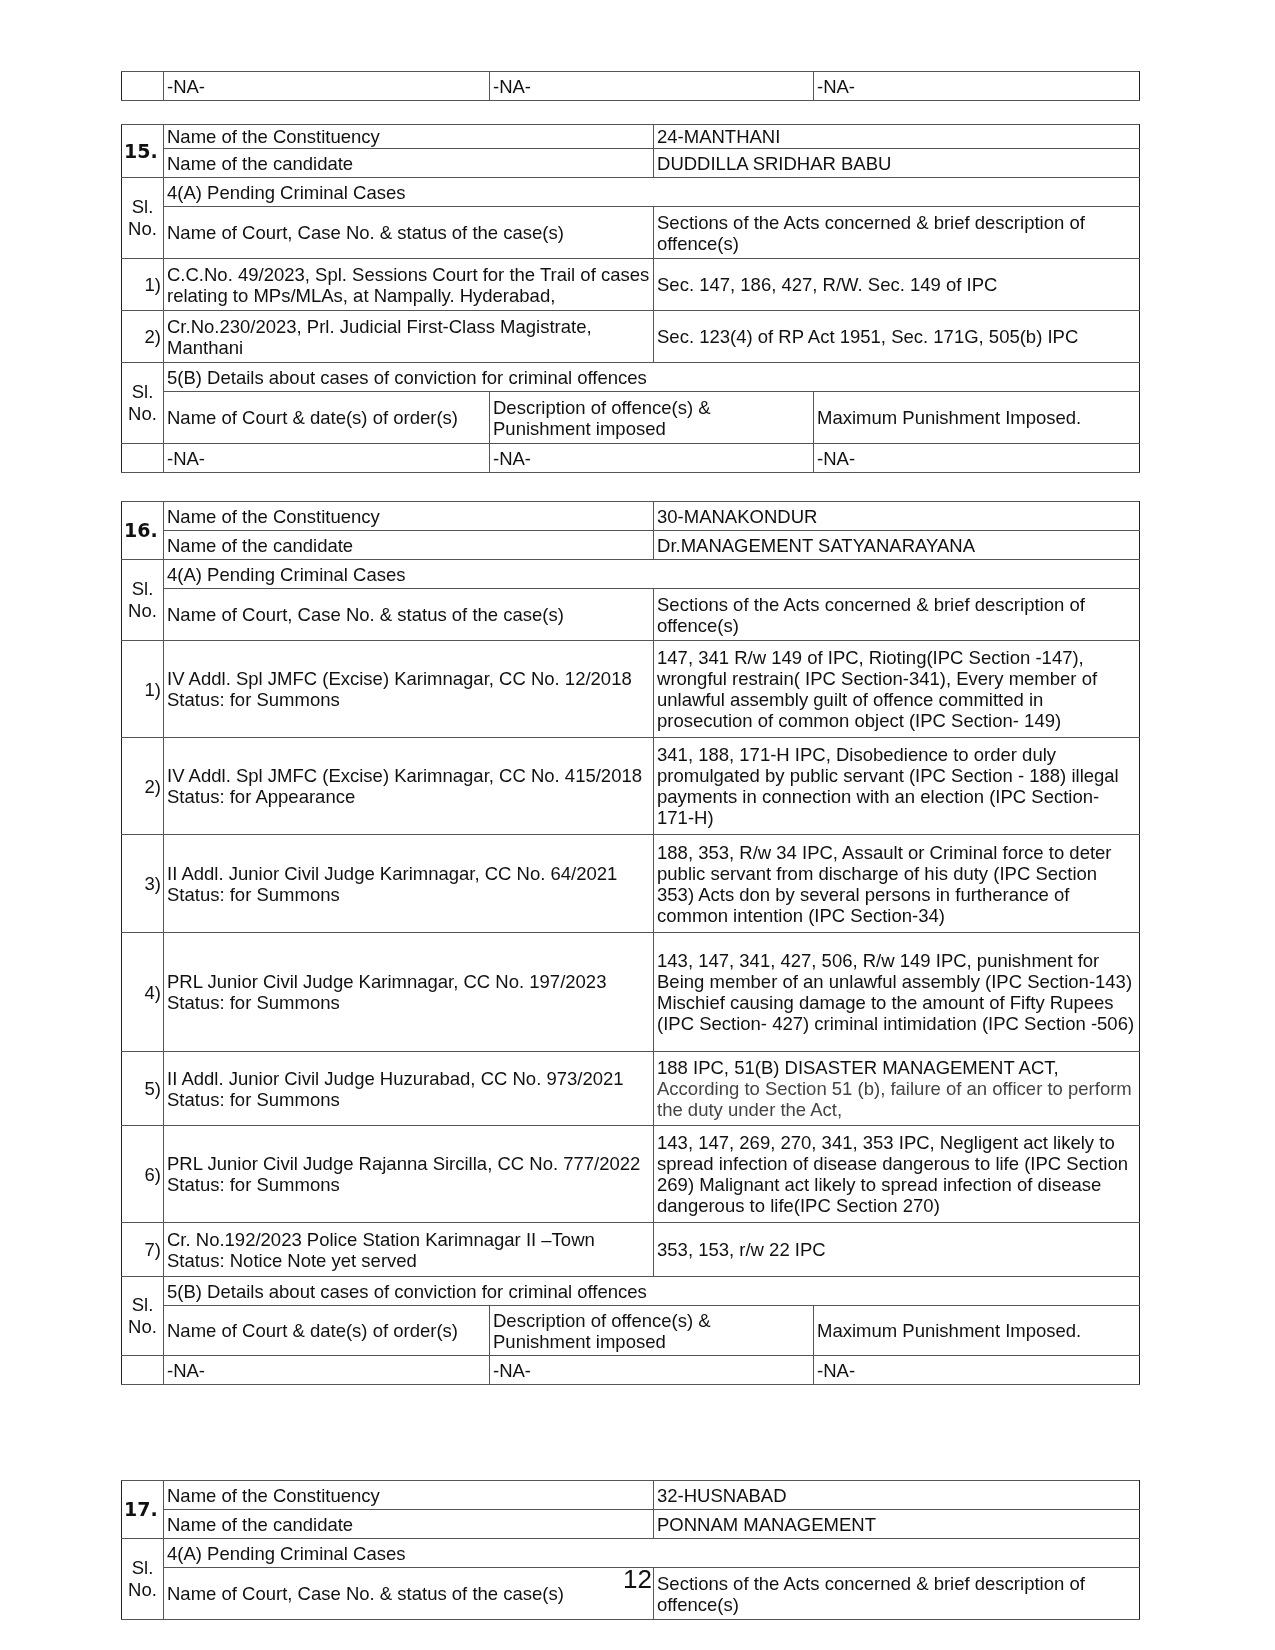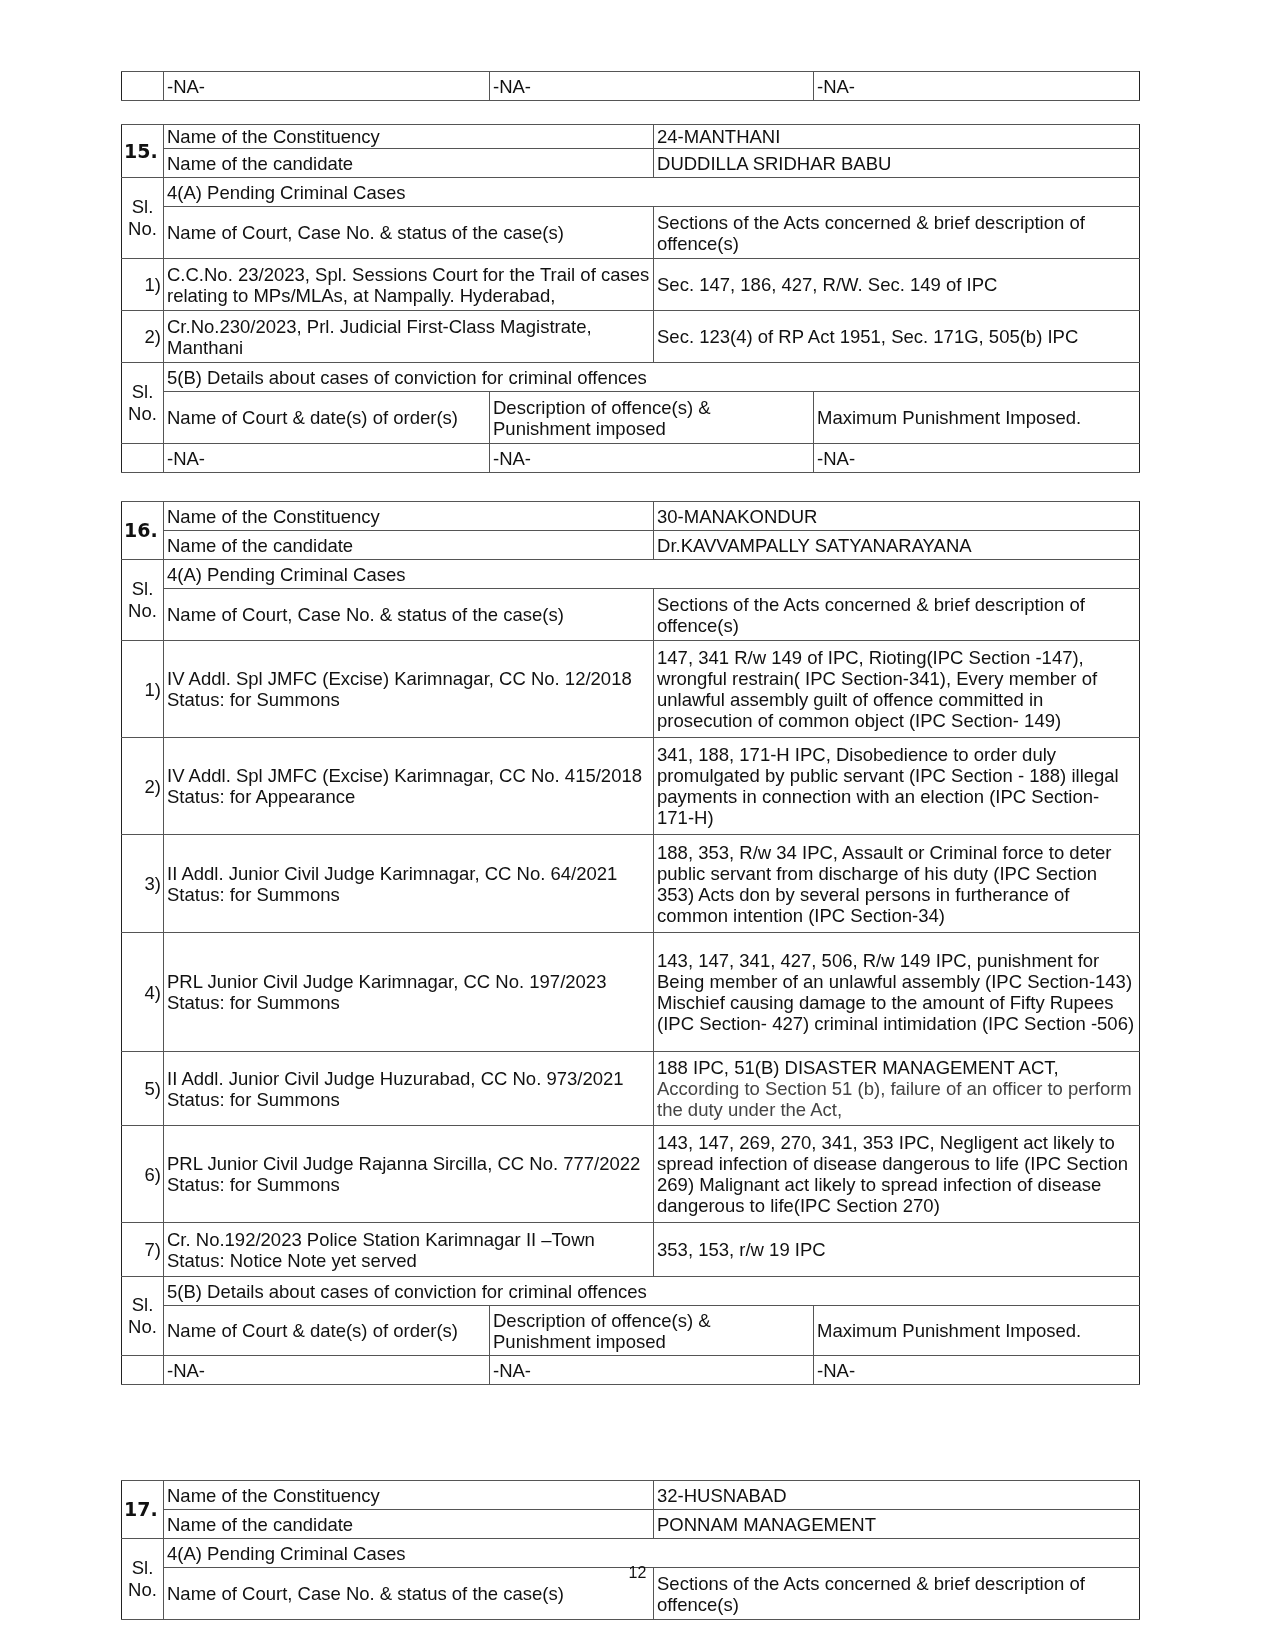--- a/index.html
+++ b/index.html
@@ -25,21 +25,21 @@
   .b { font-weight: normal; }
   .num {
     font-family: "DejaVu Sans", sans-serif; font-weight: bold;
     font-size: 19px; text-align: left; padding-left: 2px !important;
   }
   .sl { text-align: center; line-height: 22px; font-size: 18.5px; }
   .idx { text-align: right; padding-right: 2px !important; }
   .grey { color: #444; }
   .page-number {
     position: absolute; top: 1564px; left: 0; width: 1275px;
-    text-align: center; font-size: 16px;
+    text-align: center; font-size: 26px;
   }
 </style>
 </head>
 <body>
 
 <table class="tbl" style="top:71px;">
   <colgroup>
       <col style="width:42px">
       <col style="width:326px">
       <col style="width:324px">
@@ -76,21 +76,21 @@
   <tr style="height:29px">
     <td rowspan="2" class="sl outer-l"><span>Sl.</span><br><span>No.</span></td>
     <td colspan="4" class="c outer-r">4(A) Pending Criminal Cases</td>
   </tr>
   <tr style="height:52px">
     <td colspan="2" class="c">Name of Court, Case No. &amp; status of the case(s)</td>
     <td colspan="2" class="c outer-r">Sections of the Acts concerned &amp; brief description of offence(s)</td>
   </tr>
   <tr style="height:52px">
     <td class="idx outer-l">1)</td>
-    <td colspan="2">C.C.No. 23/2023, Spl. Sessions Court for the Trail of cases relating to MPs/MLAs, at Nampally. Hyderabad,</td>
+    <td colspan="2">C.C.No. 49/2023, Spl. Sessions Court for the Trail of cases relating to MPs/MLAs, at Nampally. Hyderabad,</td>
     <td colspan="2" class="outer-r">Sec. 147, 186, 427, R/W. Sec. 149 of IPC</td>
   </tr>
   <tr style="height:52px">
     <td class="idx outer-l">2)</td>
     <td colspan="2">Cr.No.230/2023, Prl. Judicial First-Class Magistrate, Manthani</td>
     <td colspan="2" class="outer-r">Sec. 123(4) of RP Act 1951, Sec. 171G, 505(b) IPC</td>
   </tr>
   <tr style="height:29px">
     <td rowspan="2" class="sl outer-l"><span>Sl.</span><br><span>No.</span></td>
     <td colspan="4" class="c outer-r">5(B) Details about cases of conviction for criminal offences</td>
@@ -118,21 +118,21 @@
       <col style="width:326px">
     </colgroup>
   <tbody>
       <tr style="height:29px">
     <td rowspan="2" class="num outer-l">16.</td>
     <td colspan="2">Name of the Constituency</td>
     <td colspan="2" class="b outer-r">30-MANAKONDUR</td>
   </tr>
   <tr style="height:29px">
     <td colspan="2">Name of the candidate</td>
-    <td colspan="2" class="b outer-r">Dr.KAVVAMPALLY SATYANARAYANA</td>
+    <td colspan="2" class="b outer-r">Dr.MANAGEMENT SATYANARAYANA</td>
   </tr>
   <tr style="height:29px">
     <td rowspan="2" class="sl outer-l"><span>Sl.</span><br><span>No.</span></td>
     <td colspan="4" class="c outer-r">4(A) Pending Criminal Cases</td>
   </tr>
   <tr style="height:52px">
     <td colspan="2" class="c">Name of Court, Case No. &amp; status of the case(s)</td>
     <td colspan="2" class="c outer-r">Sections of the Acts concerned &amp; brief description of offence(s)</td>
   </tr>
   <tr style="height:97px">
@@ -161,21 +161,21 @@
     <td colspan="2" class="outer-r"><span>188 IPC, 51(B) DISASTER MANAGEMENT ACT,</span><br><span class="grey">According to Section 51 (b), failure of an officer to perform the duty under the Act,</span></td>
   </tr>
   <tr style="height:97px">
     <td class="idx outer-l">6)</td>
     <td colspan="2">PRL Junior Civil Judge Rajanna Sircilla, CC No. 777/2022 Status: for Summons</td>
     <td colspan="2" class="outer-r">143, 147, 269, 270, 341, 353 IPC, Negligent act likely to spread infection of disease dangerous to life (IPC Section 269) Malignant act likely to spread infection of disease dangerous to life(IPC Section 270)</td>
   </tr>
   <tr style="height:54px">
     <td class="idx outer-l">7)</td>
     <td colspan="2">Cr. No.192/2023 Police Station Karimnagar II –Town Status: Notice Note yet served</td>
-    <td colspan="2" class="outer-r">353, 153, r/w 19 IPC</td>
+    <td colspan="2" class="outer-r">353, 153, r/w 22 IPC</td>
   </tr>
   <tr style="height:29px">
     <td rowspan="2" class="sl outer-l"><span>Sl.</span><br><span>No.</span></td>
     <td colspan="4" class="c outer-r">5(B) Details about cases of conviction for criminal offences</td>
   </tr>
   <tr style="height:50px">
     <td class="c">Name of Court &amp; date(s) of order(s)</td>
     <td colspan="2" class="c">Description of offence(s) &amp; Punishment imposed</td>
     <td class="c outer-r">Maximum Punishment Imposed.</td>
   </tr>

